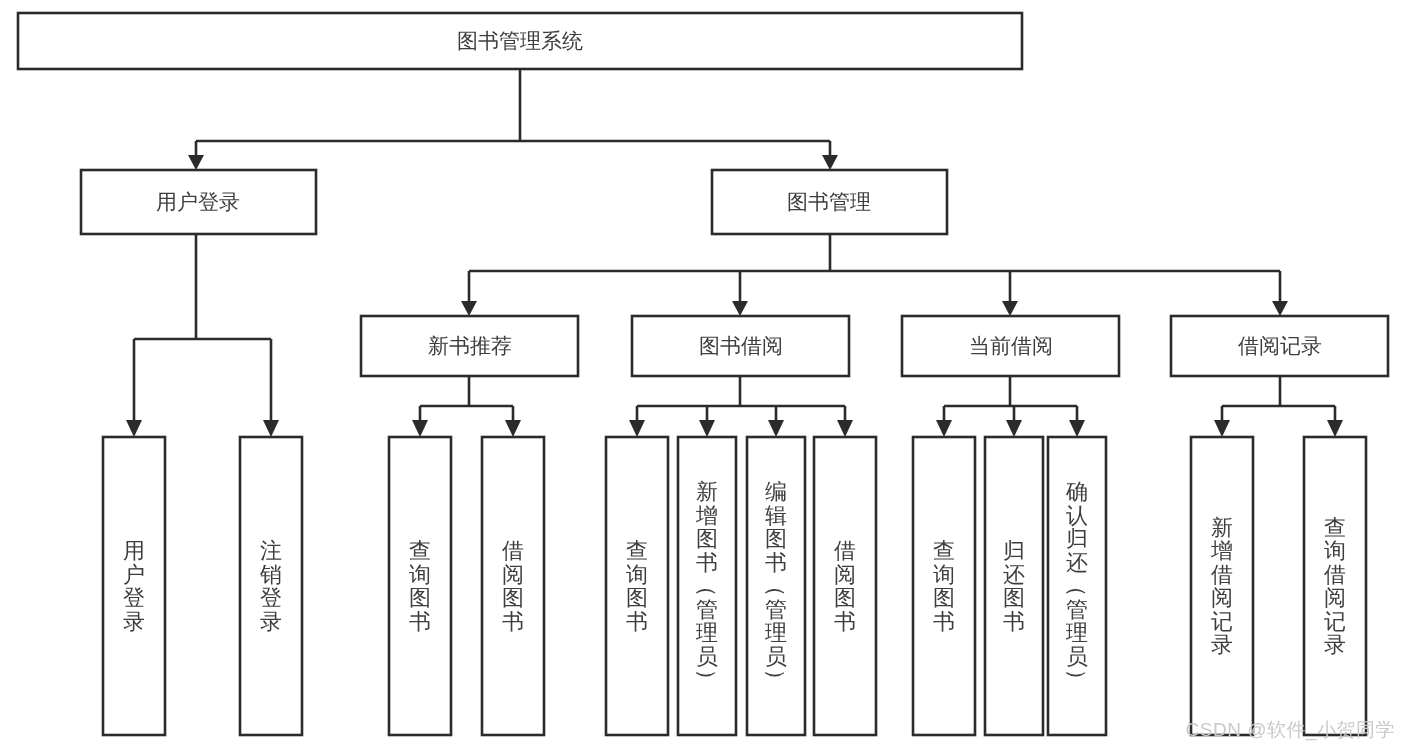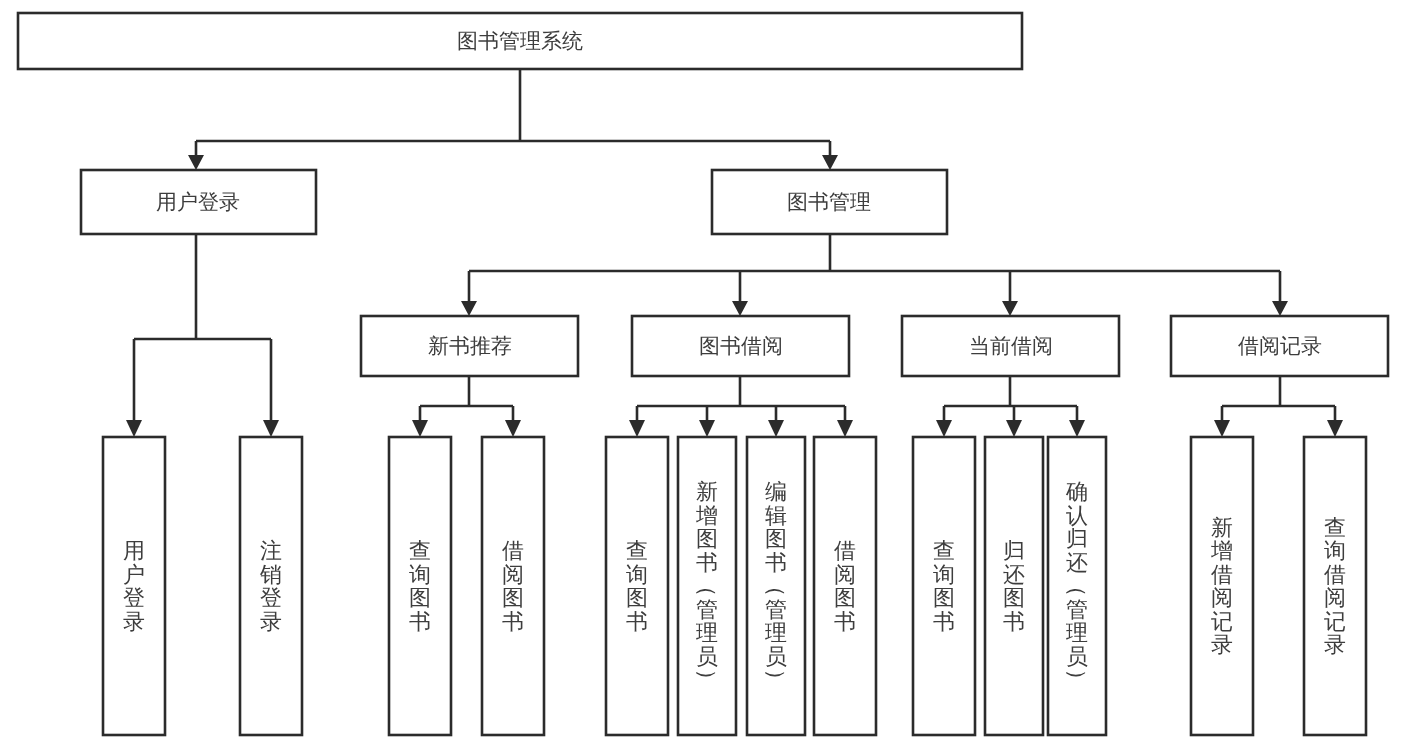--- a/index.html
+++ b/index.html
@@ -299,13 +299,14 @@
     </div>
   <div class="vtext-wrap" style="left: 1304px; top: 437px; width: 62px; height: 298px; padding-top: 78.5px;">
       <span style="height: 23.5px; line-height: 23.5px;">查</span>
       <span style="height: 23.5px; line-height: 23.5px;">询</span>
       <span style="height: 23.5px; line-height: 23.5px;">借</span>
       <span style="height: 23.5px; line-height: 23.5px;">阅</span>
       <span style="height: 23.5px; line-height: 23.5px;">记</span>
       <span style="height: 23.5px; line-height: 23.5px;">录</span>
     </div>
 
+  <div class="watermark">CSDN @软件_小贺同学</div>
 </div>
 
 </body></html>

